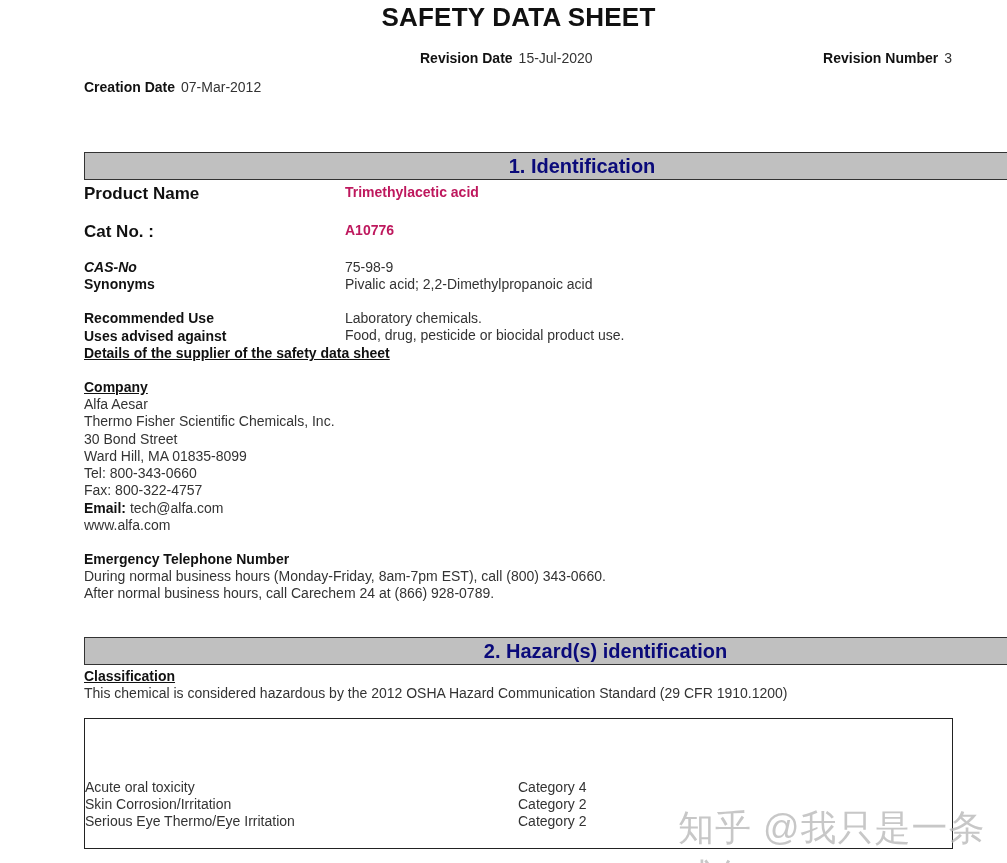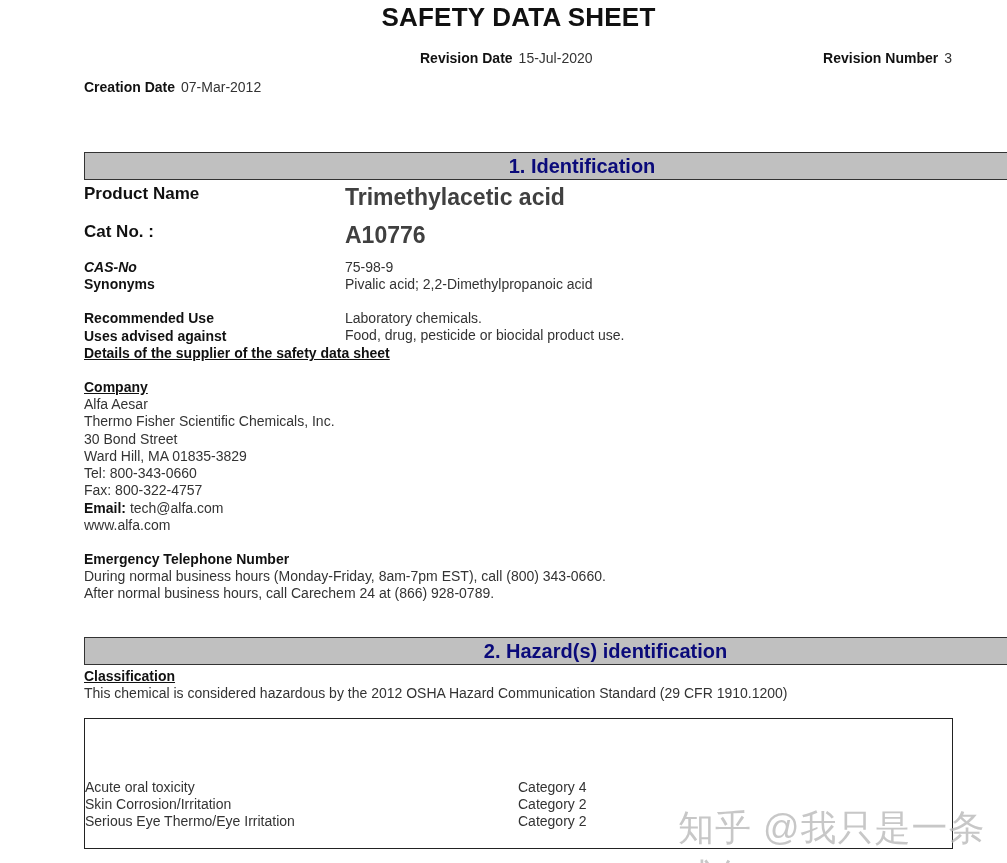--- a/index.html
+++ b/index.html
@@ -15,21 +15,21 @@
   .meta { top: 50px; font-size: 14px; }
   .meta b { font-weight: bold; color: #111; margin-right: 6px; }
   .meta span.v { color: #333; }
   .sechead {
     left: 84px; width: 996px; height: 28px;
     background: #c0c0c0; border: 1.5px solid #333;
     box-sizing: border-box; text-align: center;
     font-size: 20px; font-weight: bold; color: #0a0a7a; line-height: 27px;
   }
   .lbl-big { font-size: 17px; font-weight: bold; color: #111; }
-  .val-big { font-size: 23px; font-weight: bold; color: #404040; }
+  .val-big { font-size: 14px; font-weight: bold; color: #be185d; }
   .lbl { font-size: 14px; font-weight: bold; color: #111; }
   .val { font-size: 14px; color: #333; }
   .ul { text-decoration: underline; }
   .line { font-size: 14px; color: #333; line-height: 17.3px; }
   .class-box {
     left: 84px; top: 718px; width: 869px; height: 131px;
     border: 1.5px solid #222; box-sizing: border-box;
   }
   .hz { font-size: 14px; color: #333; line-height: 17px; }
   .watermark {
@@ -69,21 +69,21 @@
 <div class="abs val" style="left:345px; top:310px;">Laboratory chemicals.</div>
 <div class="abs lbl" style="left:84px; top:328px;">Uses advised against</div>
 <div class="abs val" style="left:345px; top:327px;">Food, drug, pesticide or biocidal product use.</div>
 <div class="abs lbl ul" style="left:84px; top:345px;">Details of the supplier of the safety data sheet</div>
 
 <div class="abs lbl ul" style="left:84px; top:379px;">Company</div>
 <div class="abs" style="left:84px; top:396px;">
   <div class="line">Alfa Aesar</div>
   <div class="line">Thermo Fisher Scientific Chemicals, Inc.</div>
   <div class="line">30 Bond Street</div>
-  <div class="line">Ward Hill, MA 01835-3829</div>
+  <div class="line">Ward Hill, MA 01835-8099</div>
   <div class="line">Tel: 800-343-0660</div>
   <div class="line">Fax: 800-322-4757</div>
   <div class="line"><b style="color:#111">Email:</b> <span>tech@alfa.com</span></div>
   <div class="line">www.alfa.com</div>
 </div>
 
 <div class="abs lbl" style="left:84px; top:551px;">Emergency Telephone Number</div>
 <div class="abs" style="left:84px; top:568px;">
   <div class="line">During normal business hours (Monday-Friday, 8am-7pm EST), call (800) 343-0660.</div>
   <div class="line">After normal business hours, call Carechem 24 at (866) 928-0789.</div>

